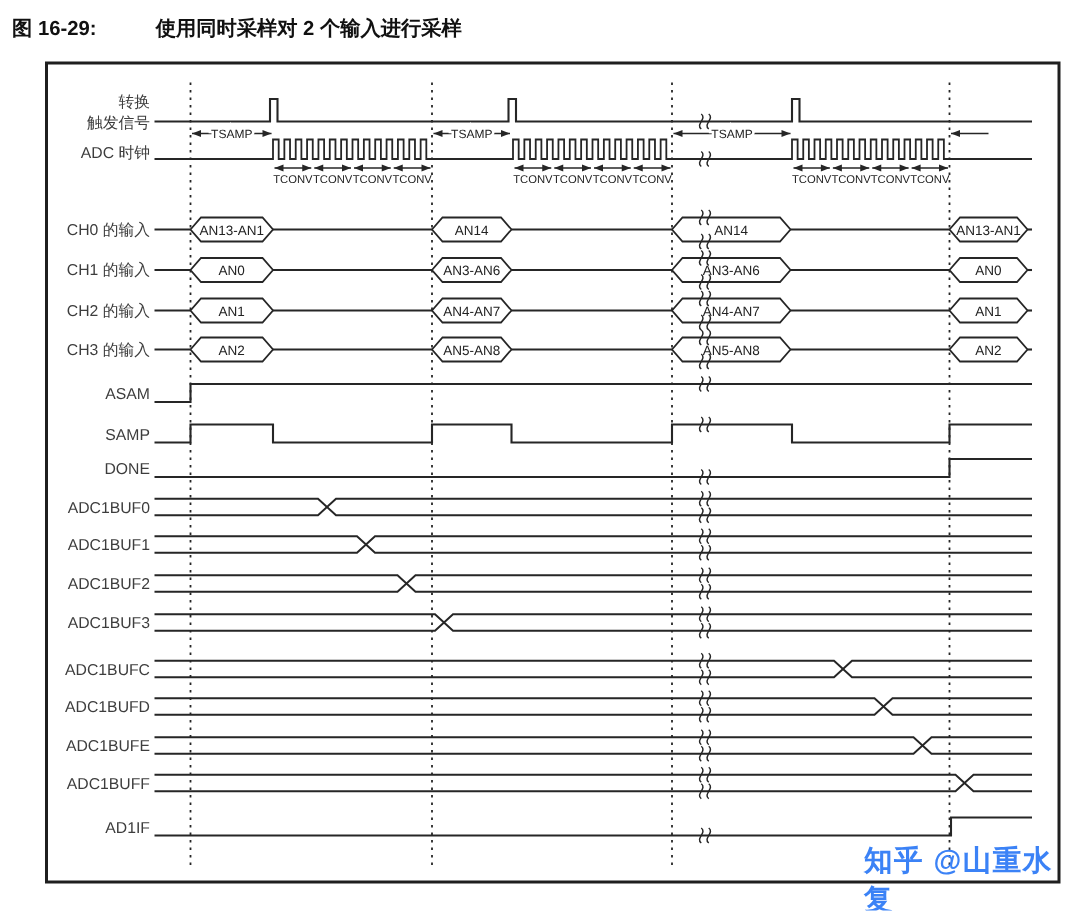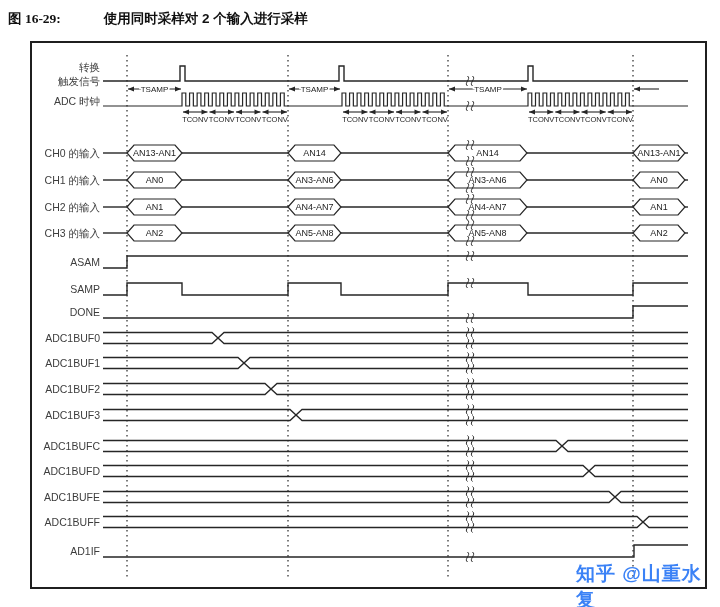--- a/index.html
+++ b/index.html
@@ -1,18 +1,18 @@
 <!DOCTYPE html>
 <html><head>
 <meta charset="utf-8">
 <style>
   html,body{margin:0;padding:0;background:#ffffff;}
   body{width:720px;height:607px;font-family:"Liberation Sans",sans-serif;position:relative;overflow:hidden;}
   .title-row{position:absolute;left:8px;top:10px;width:704px;font-size:13.5px;font-weight:bold;color:#111;}
-  .title-row .fig-label{display:inline-block;width:92px;font-family:Liberation Serif, serif;}
+  .title-row .fig-label{display:inline-block;width:92px;}
   .fig-stage{position:absolute;left:0;top:0;width:720px;height:607px;}
   svg text{font-family:"Liberation Sans",sans-serif;}
   .watermark{position:absolute;left:540px;top:561px;font-size:19px;letter-spacing:1px;color:#3b82f6;font-weight:bold;margin-left:36px;}
 </style>
 </head>
 <body>
 
 <div class="fig-stage">
   <svg id="tdsvg" width="720" height="607" viewBox="0 0 720 607">
       <rect x="31" y="42" width="675" height="546" fill="none" stroke="#1f1f1f" stroke-width="2"></rect>

